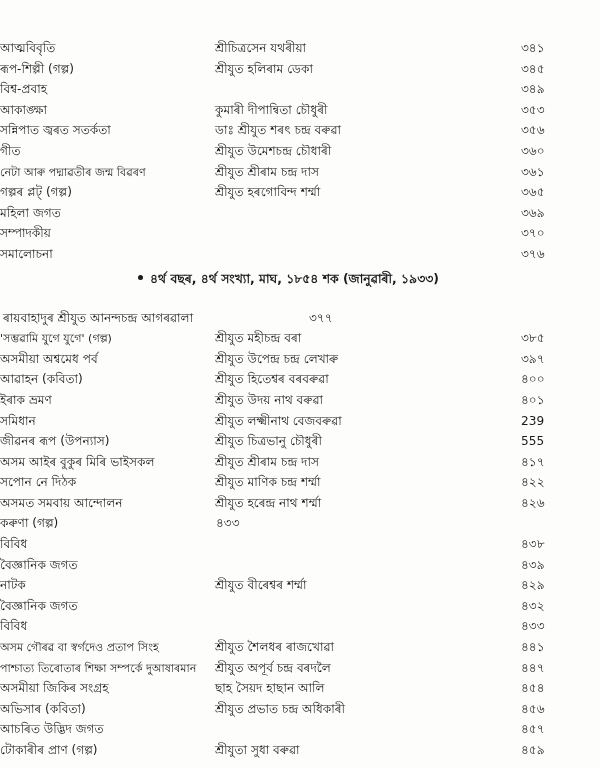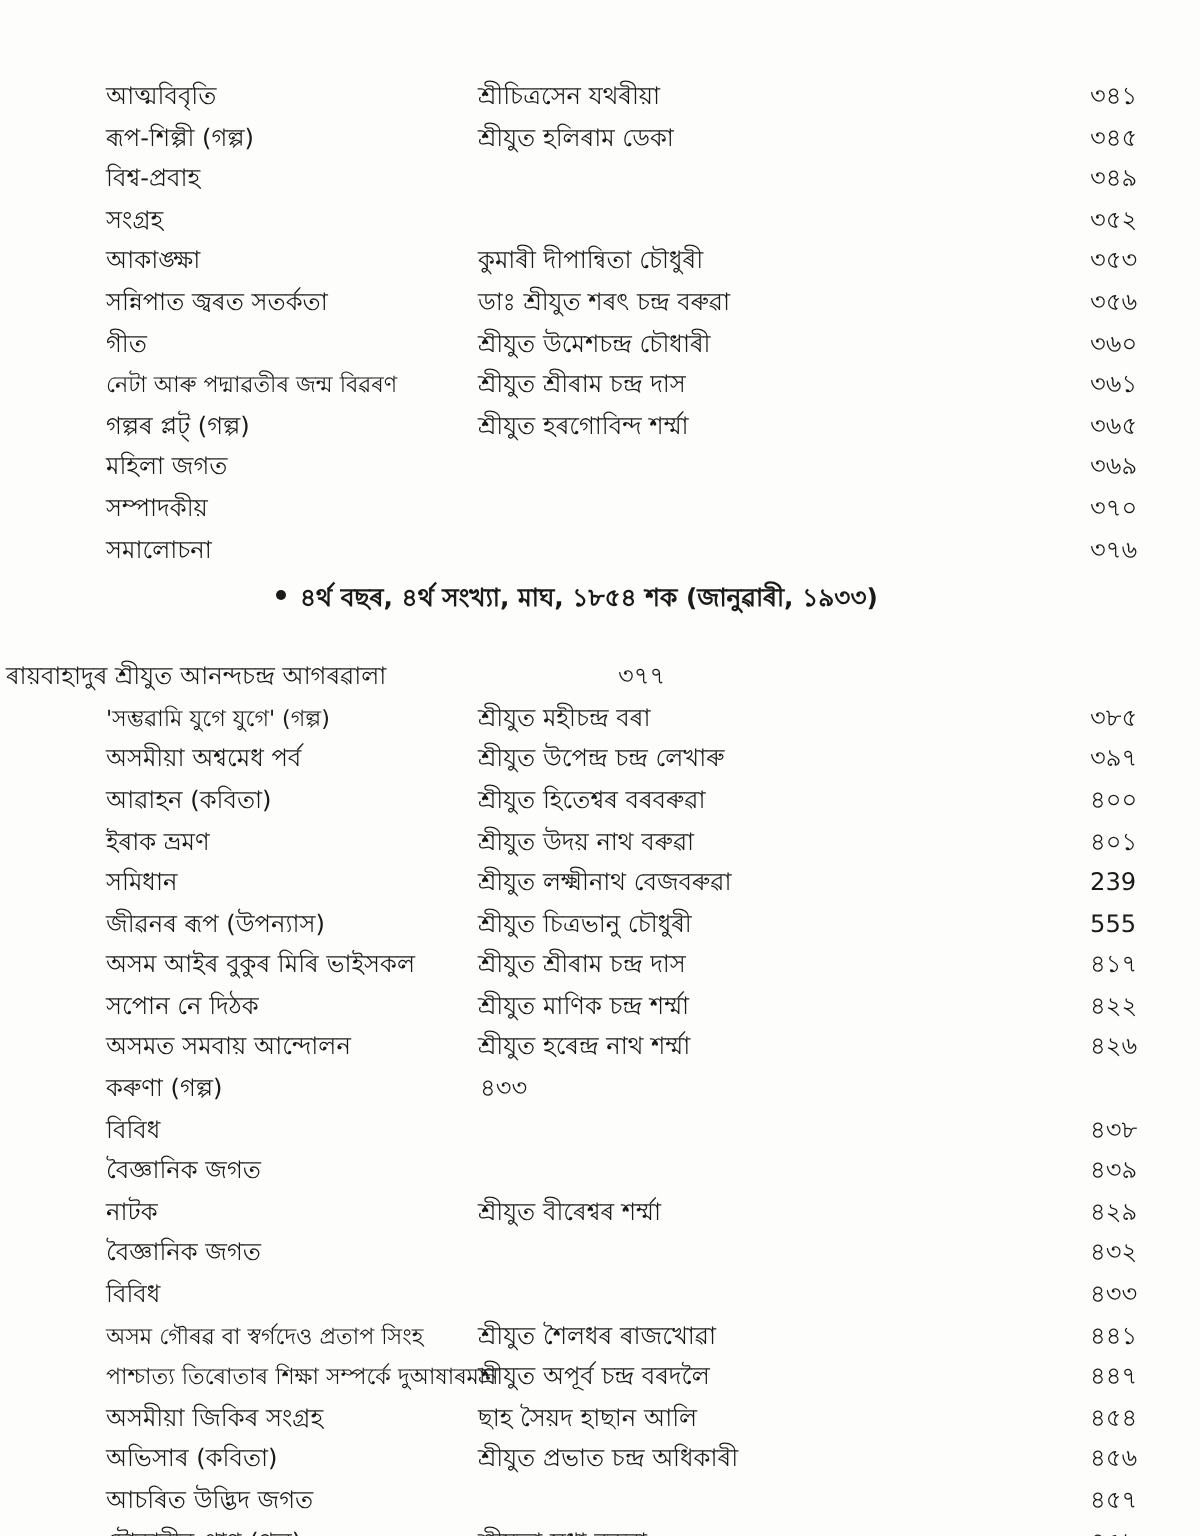--- a/index.html
+++ b/index.html
@@ -33,25 +33,23 @@
   .toc-row {
     display: flex;
     align-items: baseline;
     height: 20.6px;
     line-height: 20.6px;
     white-space: nowrap;
   }
   .col-title {
     flex: 0 0 212px;
     width: 212px;
-    padding-left: 29px;
     box-sizing: border-box;
     font-size: 12.1px;
     overflow: visible;
-    margin-left: 24px;
   }
   .col-title.long {
     font-size: 11.1px;
   }
   .col-author {
     flex: 0 0 305px;
     width: 305px;
     padding-left: 3px;
     box-sizing: border-box;
     font-size: 12.1px;
@@ -104,25 +102,20 @@
         <div class="col-title">ৰূপ-শিল্পী (গল্প)</div>
         <div class="col-author">শ্ৰীযুত হলিৰাম ডেকা</div>
         <div class="col-page">৩৪৫</div>
       </div>
       <div class="toc-row">
         <div class="col-title">বিশ্ব-প্ৰবাহ</div>
         <div class="col-author"></div>
         <div class="col-page">৩৪৯</div>
       </div>
       <div class="toc-row">
-        <div class="col-title">সংগ্ৰহ</div>
-        <div class="col-author"></div>
-        <div class="col-page">৩৫২</div>
-      </div>
-      <div class="toc-row">
         <div class="col-title">আকাঙ্ক্ষা</div>
         <div class="col-author">কুমাৰী দীপান্বিতা চৌধুৰী</div>
         <div class="col-page">৩৫৩</div>
       </div>
       <div class="toc-row">
         <div class="col-title">সন্নিপাত জ্বৰত সতৰ্কতা</div>
         <div class="col-author">ডাঃ শ্ৰীযুত শৰৎ চন্দ্ৰ বৰুৱা</div>
         <div class="col-page">৩৫৬</div>
       </div>
       <div class="toc-row">

